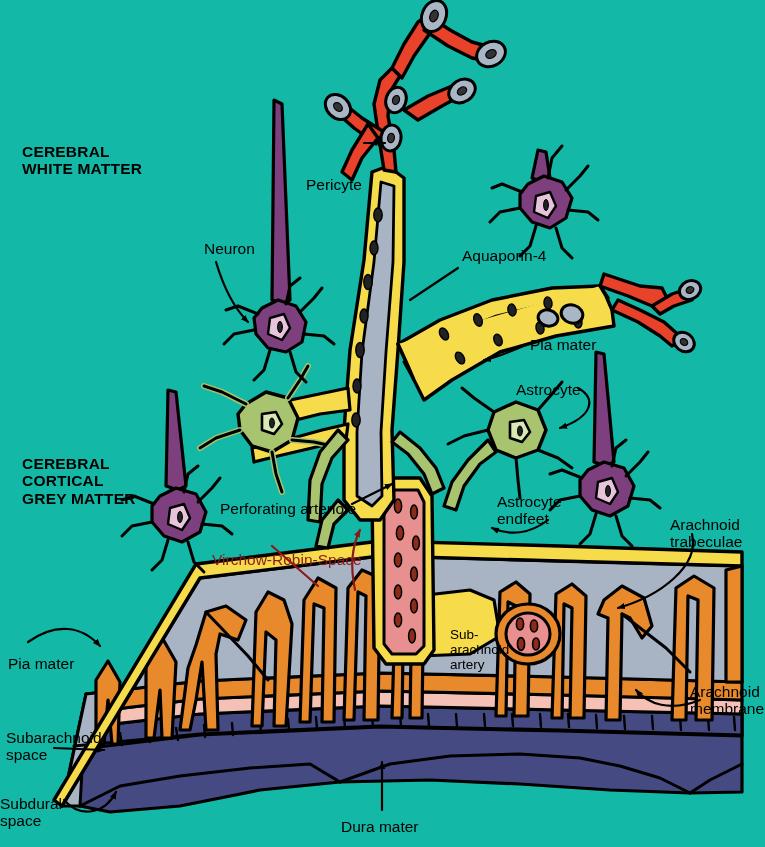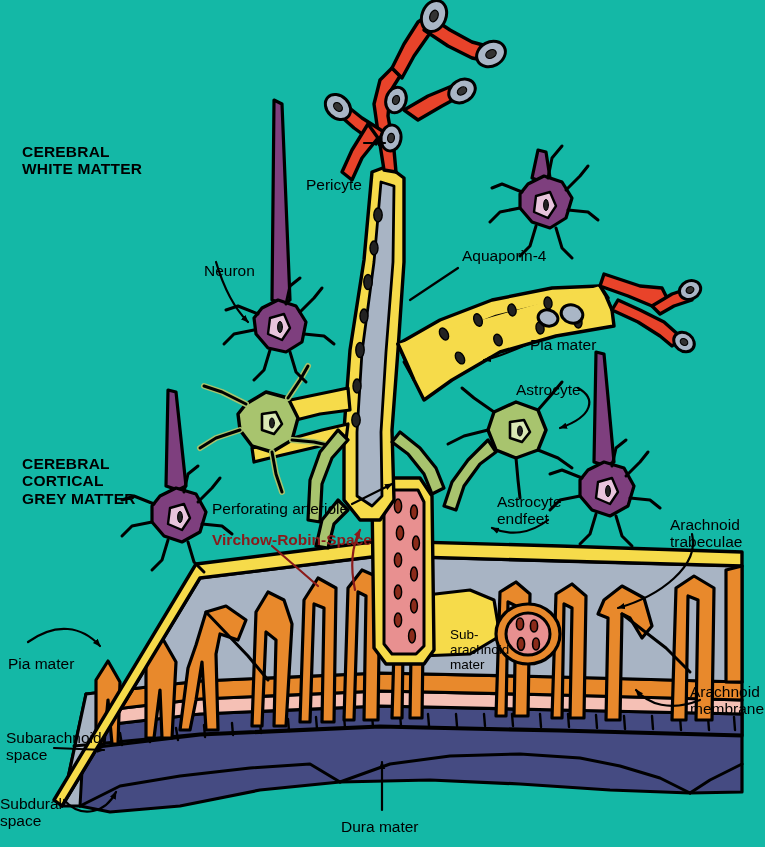--- a/index.html
+++ b/index.html
@@ -3,21 +3,21 @@
 <meta charset="utf-8">
 <style>
   html,body{margin:0;padding:0;background:#ffffff;}
   body{width:765px;height:847px;overflow:hidden;
        font-family:"Liberation Sans", sans-serif;}
   #stage{position:relative;width:765px;height:847px;background:#14b8a6;}
   #art{position:absolute;left:0;top:0;width:765px;height:847px;}
   .lbl{position:absolute;color:#000;font-size:15.5px;line-height:1.12;
        font-family:"Liberation Sans", sans-serif;white-space:pre;}
   .lbl.bold{font-weight:bold;font-size:15.5px;letter-spacing:.2px;}
-  .lbl.vrs{font-weight:bold;color:#8B1A1A;}
+  .lbl.vrs{font-weight:normal;color:#8B1A1A;margin-top:20px;}
   .lbl.small{font-size:13.5px;}
 </style>
 </head>
 <body>
 
 <div id="stage">
 
   <svg id="art" viewBox="0 0 765 847">
     <defs>
       <marker id="ah" markerWidth="9" markerHeight="9" refX="7" refY="3.2" orient="auto" markerUnits="userSpaceOnUse">
@@ -407,41 +407,41 @@
 
   <div class="lbl bold" style="left:22px;top:143px;">CEREBRAL
 WHITE MATTER</div>
 
   <div class="lbl bold" style="left:22px;top:455px;">CEREBRAL
 CORTICAL
 GREY MATTER</div>
 
   <div class="lbl" style="left:306px;top:136px;margin-top:40px;">Pericyte</div>
 
-  <div class="lbl" style="left:204px;top:262px;">Neuron</div>
+  <div class="lbl" style="left:204px;top:240px;">Neuron</div>
 
   <div class="lbl" style="left:462px;top:247px;text-align:center;">Aquaporin-4</div>
 
   <div class="lbl" style="left:530px;top:336px;">Pia mater</div>
 
   <div class="lbl" style="left:516px;top:381px;">Astrocyte</div>
 
-  <div class="lbl" style="left:212px;top:500px;">Perforating arteriole</div>
+  <div class="lbl" style="left:220px;top:500px;">Perforating arteriole</div>
 
   <div class="lbl" style="left:497px;top:493px;">Astrocyte
 endfeet</div>
 
   <div class="lbl vrs" style="left:212px;top:531px;">Virchow-Robin-Space</div>
 
   <div class="lbl" style="left:670px;top:516px;">Arachnoid
 trabeculae</div>
 
   <div class="lbl small" style="left:450px;top:627px;">Sub-
 arachnoid
-mater</div>
+artery</div>
 
   <div class="lbl" style="left:8px;top:655px;">Pia mater</div>
 
   <div class="lbl" style="left:690px;top:683px;">Arachnoid
 membrane</div>
 
   <div class="lbl" style="left:6px;top:729px;">Subarachnoid
 space</div>
 
   <div class="lbl" style="left:0;top:795px;">Subdural

